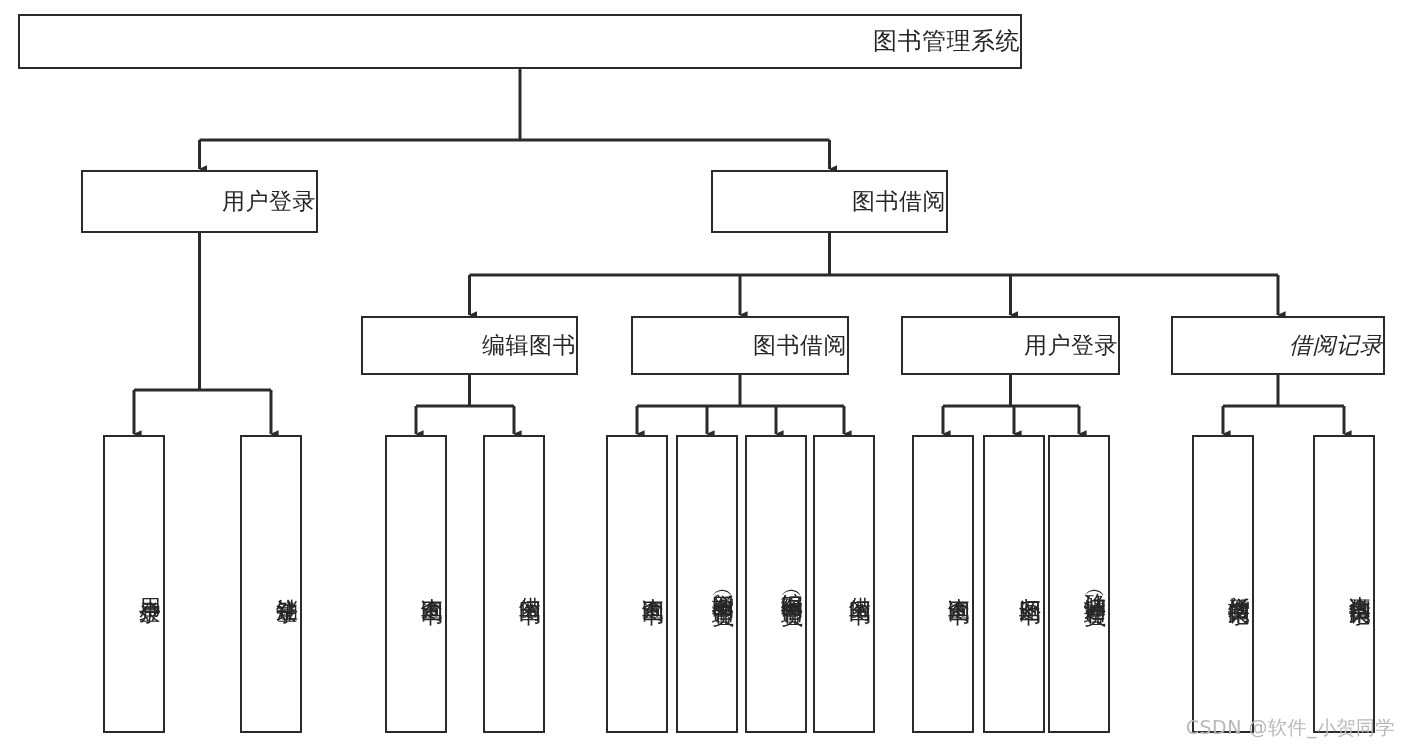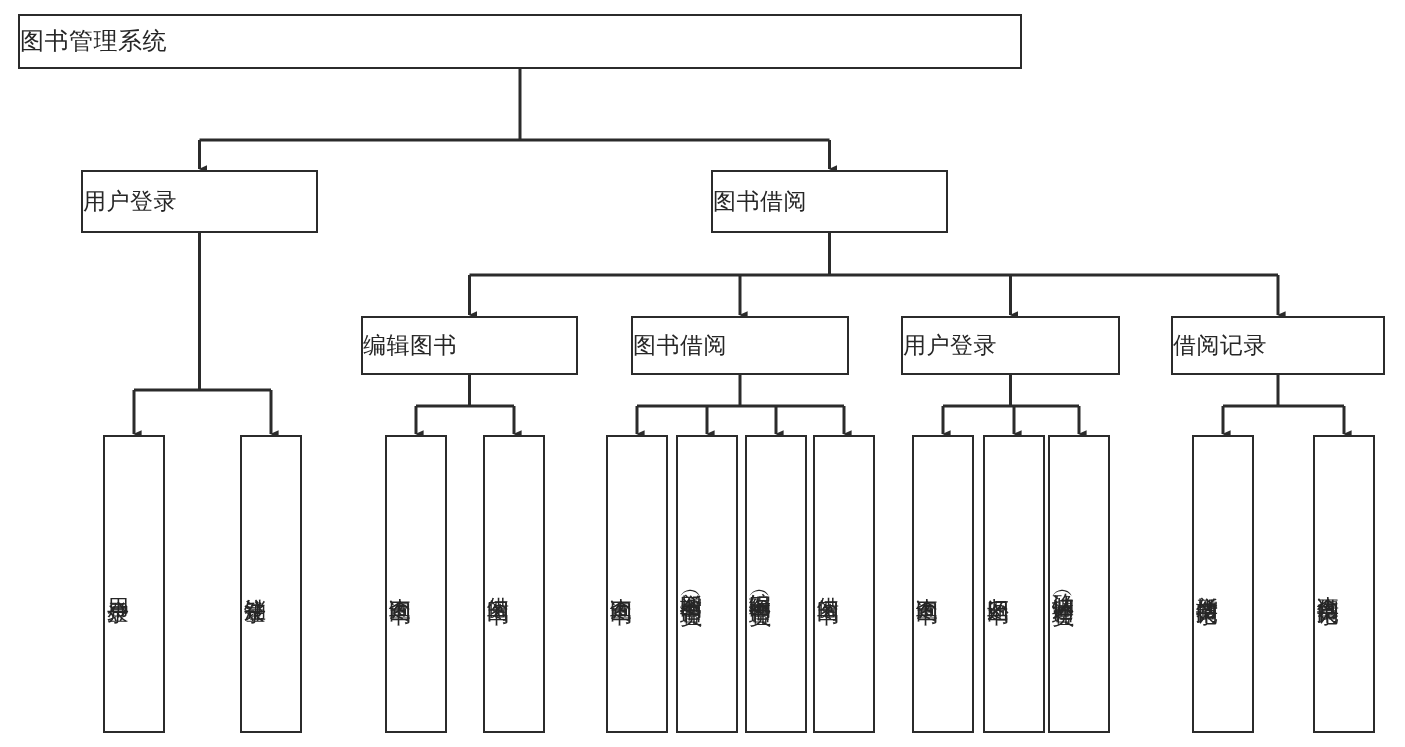--- a/index.html
+++ b/index.html
@@ -26,21 +26,21 @@
     width: 1405px;
     height: 747px;
   }
   .node {
     position: absolute;
     box-sizing: border-box;
     background: #ffffff;
     border: 2.5px solid #2b2b2b;
     display: flex;
     align-items: center;
-    justify-content: flex-start;
+    justify-content: flex-end;
     overflow: hidden;
   }
   .node-label {
     color: #262626;
     line-height: 1.18;
     text-align: center;
     white-space: nowrap;
   }
   .node.horizontal .node-label {
     font-size: 23px;
@@ -127,21 +127,21 @@
       </div>
       <div class="node horizontal" id="node-l3_new" style="left: 361px; top: 316px; width: 217px; height: 59px;">
         <span class="node-label">编辑图书</span>
       </div>
       <div class="node horizontal" id="node-l3_borrow" style="left: 631px; top: 316px; width: 218px; height: 59px;">
         <span class="node-label">图书借阅</span>
       </div>
       <div class="node horizontal" id="node-l3_current" style="left: 901px; top: 316px; width: 219px; height: 59px;">
         <span class="node-label">用户登录</span>
       </div>
-      <div class="node horizontal" id="node-l3_record" style="left: 1171px; top: 316px; width: 214px; height: 59px;">
+      <div class="node horizontal" id="node-l3_record" style="left: 1171px; top: 316px; width: 214px; height: 59px; font-style: italic;">
         <span class="node-label">借阅记录</span>
       </div>
       <div class="node vertical" id="node-leaf_user_login" style="left: 103px; top: 435px; width: 62px; height: 298px;">
         <span class="node-label">用户登录</span>
       </div>
       <div class="node vertical" id="node-leaf_user_logout" style="left: 240px; top: 435px; width: 62px; height: 298px;">
         <span class="node-label">注销登录</span>
       </div>
       <div class="node vertical" id="node-leaf_new_query" style="left: 385px; top: 435px; width: 62px; height: 298px;">
         <span class="node-label">查询图书</span>
@@ -171,13 +171,14 @@
         <span class="node-label">确认归还（管理员）</span>
       </div>
       <div class="node vertical" id="node-leaf_r_add" style="left: 1192px; top: 435px; width: 62px; height: 298px;">
         <span class="node-label">新增借阅记录</span>
       </div>
       <div class="node vertical" id="node-leaf_r_query" style="left: 1313px; top: 435px; width: 62px; height: 298px;">
         <span class="node-label">查询借阅记录</span>
       </div>
     </div>
 
+  <div id="watermark">CSDN @软件_小贺同学</div>
 </div>
 
 </body></html>

